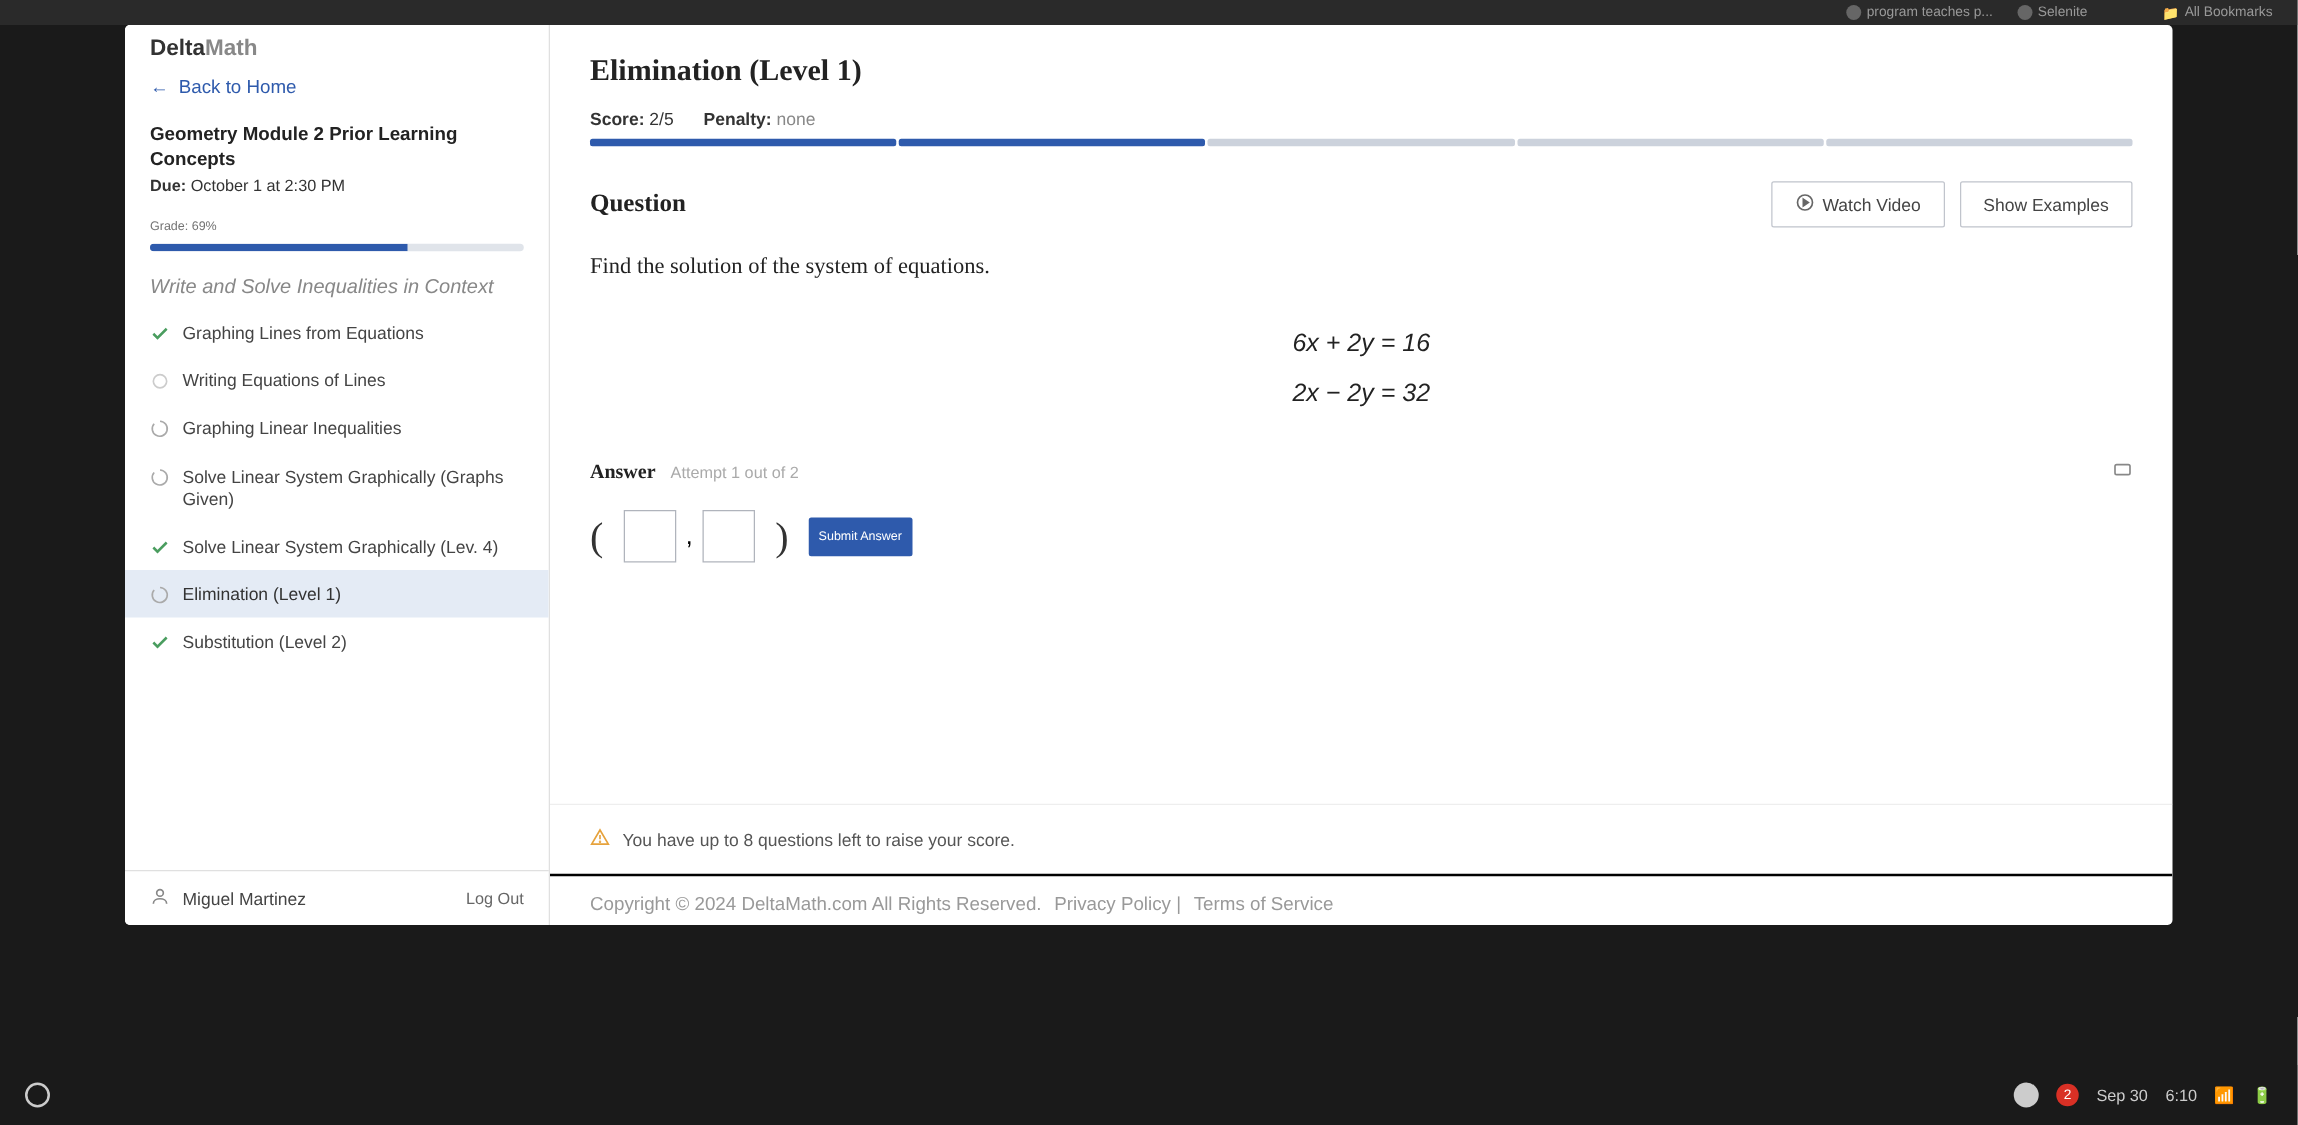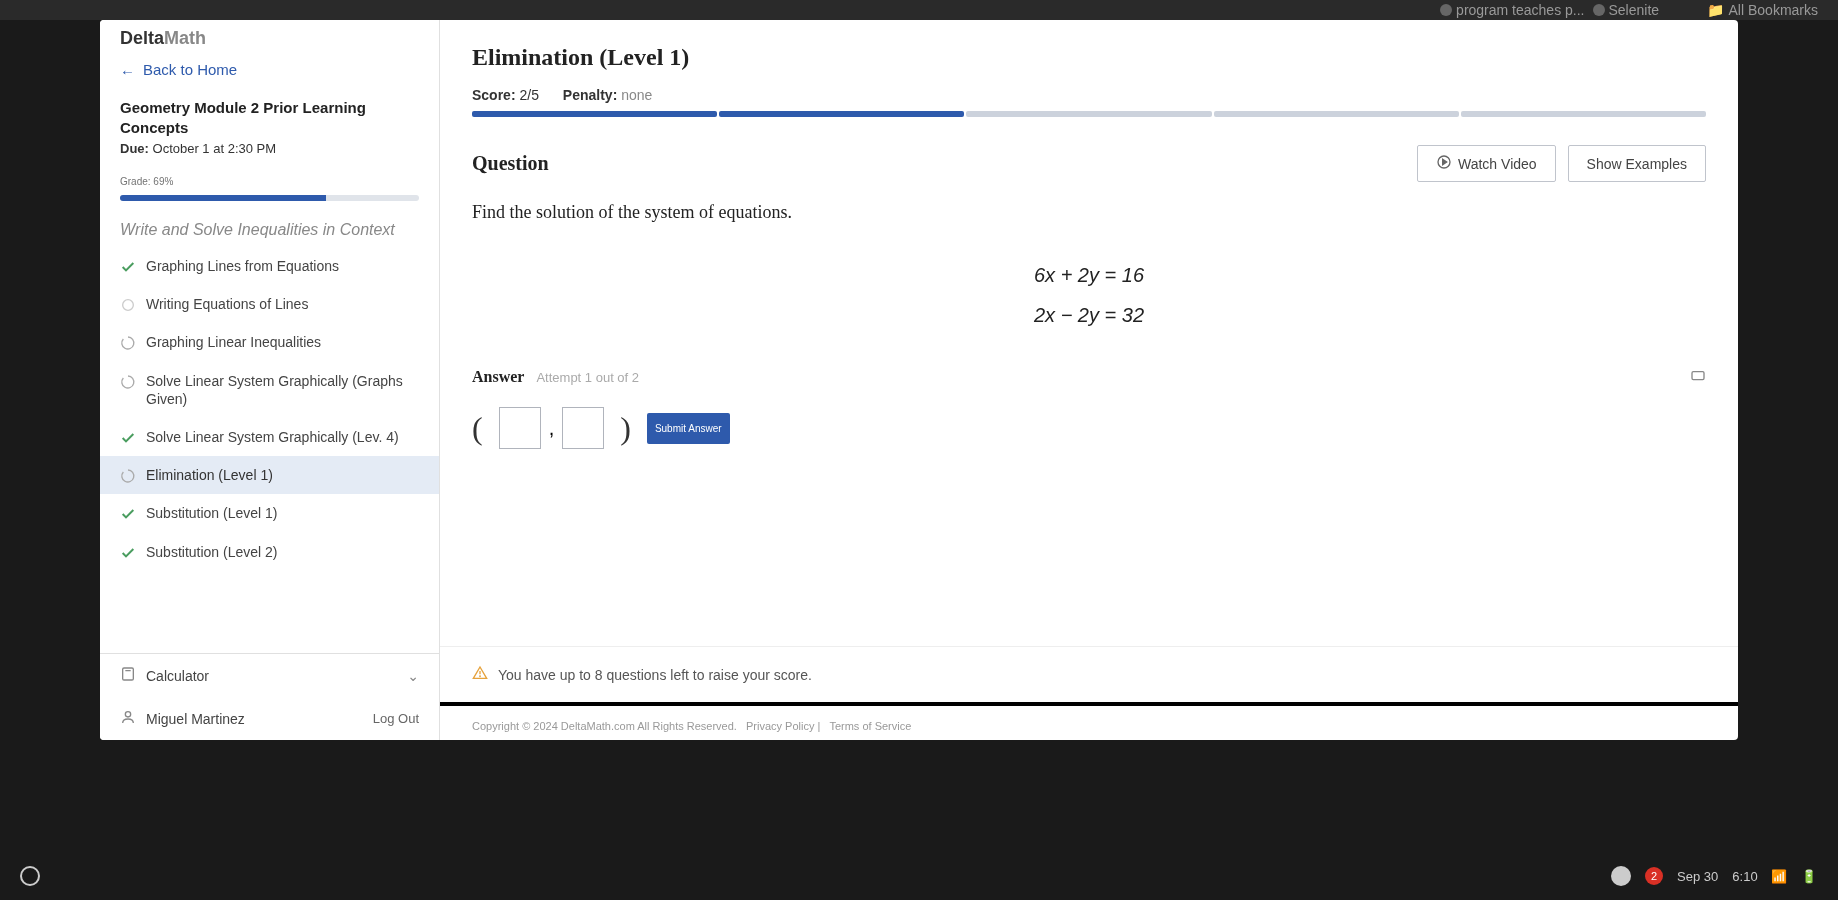--- a/index.html
+++ b/index.html
@@ -1,17 +1,17 @@
 <!DOCTYPE html>
 <html><head>
 <meta charset="utf-8">
 <style>
 *{box-sizing:border-box;margin:0;padding:0;font-family:'Segoe UI',Arial,sans-serif}
 body{background:#1a1a1a;width:1838px;height:900px;overflow:hidden;position:relative}
-.browser-bar{height:20px;background:#2a2a2a;display:flex;align-items:center;padding:0 20px;gap:8px;justify-content:flex-end;color:#999;font-size:14px}
+.browser-bar{height:20px;background:#2a2a2a;display:flex;align-items:center;padding:0 20px;gap:20px;justify-content:flex-end;color:#999;font-size:11px}
 .browser-bar span{display:flex;align-items:center;gap:4px}
 .browser-tab-icon{width:12px;height:12px;border-radius:50%;background:#666;display:inline-block}
 .app{display:flex;background:#fff;height:720px;margin:0 100px;border-radius:4px;overflow:hidden}
 .sidebar{width:340px;background:#fff;border-right:1px solid #e0e0e0;display:flex;flex-direction:column;height:100%}
 .logo-area{padding:8px 20px 0;display:flex;align-items:center;gap:8px}
 .logo-text{font-weight:700;font-size:18px;color:#333}
 .logo-text .gray{color:#888}
 .back-link{padding:12px 20px;color:#2e5aac;font-size:15px;display:flex;align-items:center;gap:8px;cursor:pointer}
 .module-info{padding:8px 20px 12px}
 .module-title{font-weight:700;font-size:15px;color:#222;line-height:1.3}
@@ -53,21 +53,21 @@
 .answer-lbl{font-family:Georgia,serif;font-weight:700;font-size:16px;color:#222}
 .attempt{font-size:13px;color:#aaa}
 .keyboard-icon{margin-left:auto;color:#888}
 .answer-row{display:flex;align-items:center;gap:16px;margin-bottom:48px}
 .paren{font-family:Georgia,serif;font-size:32px;color:#333}
 .answer-box{width:42px;height:42px;border:1px solid #b0b4bc;background:#fff;text-align:center;font-size:18px}
 .comma{font-size:20px;margin:0 -8px}
 .submit-btn{padding:10px 8px;background:#2e5aac;color:#fff;border:none;font-size:10px;cursor:pointer;border-radius:2px}
 .notice{padding:18px 32px;color:#555;font-size:14px;display:flex;align-items:center;gap:10px;border-top:1px solid #eee;margin-top:auto}
 .warn-icon{color:#e6a23c}
-.footer-copy{padding:14px 32px 8px;font-size:11px;color:#999;border-top:4px solid #000000}
+.footer-copy{padding:14px 32px 8px;font-size:15px;color:#999;border-top:2px solid #000000}
 .footer-copy a{color:#999;margin-left:6px}
 .taskbar{position:absolute;bottom:0;left:0;right:0;height:48px;background:#1a1a1a;display:flex;align-items:center;padding:0 20px;color:#ccc;font-size:13px}
 .taskbar .launcher{width:20px;height:20px;border:2px solid #ccc;border-radius:50%;margin-right:20px}
 .taskbar .center{position:absolute;left:50%;transform:translateX(-50%);display:flex;align-items:center;gap:12px}
 .taskbar .desk{background:#333;padding:6px 14px;border-radius:16px;font-size:12px;display:flex;align-items:center;gap:6px}
 .taskbar .tb-icon{width:36px;height:36px;border-radius:50%;display:flex;align-items:center;justify-content:center}
 .tb-chrome{background:linear-gradient(135deg,#ea4335,#fbbc05,#34a853,#4285f4)}
 .tb-assist{background:radial-gradient(#ff6b6b,#4ecdc4)}
 .tb-files{background:#4285f4}
 .tb-settings{background:#5f6368}
@@ -149,44 +149,25 @@
           <div class="topic-item active">
             <span class="topic-icon"><svg viewBox="0 0 24 24" fill="none" stroke="#aaa" stroke-width="2">
                 <path d="M12 3 A9 9 0 1 1 5 6"></path>
               </svg></span>
             <span class="topic-label">Elimination (Level 1)</span>
           </div>
           <div class="topic-item">
             <span class="topic-icon"><svg viewBox="0 0 24 24" fill="none" stroke="#4a9d5f" stroke-width="3">
                 <polyline points="4,12 9,17 20,6"></polyline>
               </svg></span>
-            <span class="topic-label">Substitution (Level 1)</span>
-          </div>
-          <div class="topic-item">
-            <span class="topic-icon"><svg viewBox="0 0 24 24" fill="none" stroke="#4a9d5f" stroke-width="3">
-                <polyline points="4,12 9,17 20,6"></polyline>
-              </svg></span>
             <span class="topic-label">Substitution (Level 2)</span>
           </div>
         </div>
     </div>
     <div class="sidebar-footer">
-      <div class="footer-row">
-        <span>
-          <svg viewBox="0 0 24 24" fill="none" stroke="#888" stroke-width="2">
-              <rect x="4" y="3" width="16" height="18" rx="2"></rect>
-              <line x1="8" y1="7" x2="16" y2="7"></line>
-              <line x1="8" y1="12" x2="8" y2="12"></line>
-              <line x1="12" y1="12" x2="12" y2="12"></line>
-              <line x1="16" y1="12" x2="16" y2="12"></line>
-            </svg>
-        </span>
-        <span>Calculator</span>
-        <span class="chev">⌄</span>
-      </div>
       <div class="footer-row">
         <span>
           <svg viewBox="0 0 24 24" fill="none" stroke="#888" stroke-width="2">
               <circle cx="12" cy="8" r="4"></circle>
               <path d="M4 21c0-4 4-6 8-6s8 2 8 6"></path>
             </svg>
         </span>
         <span>Miguel Martinez</span>
         <span class="logout">Log Out</span>
       </div>

